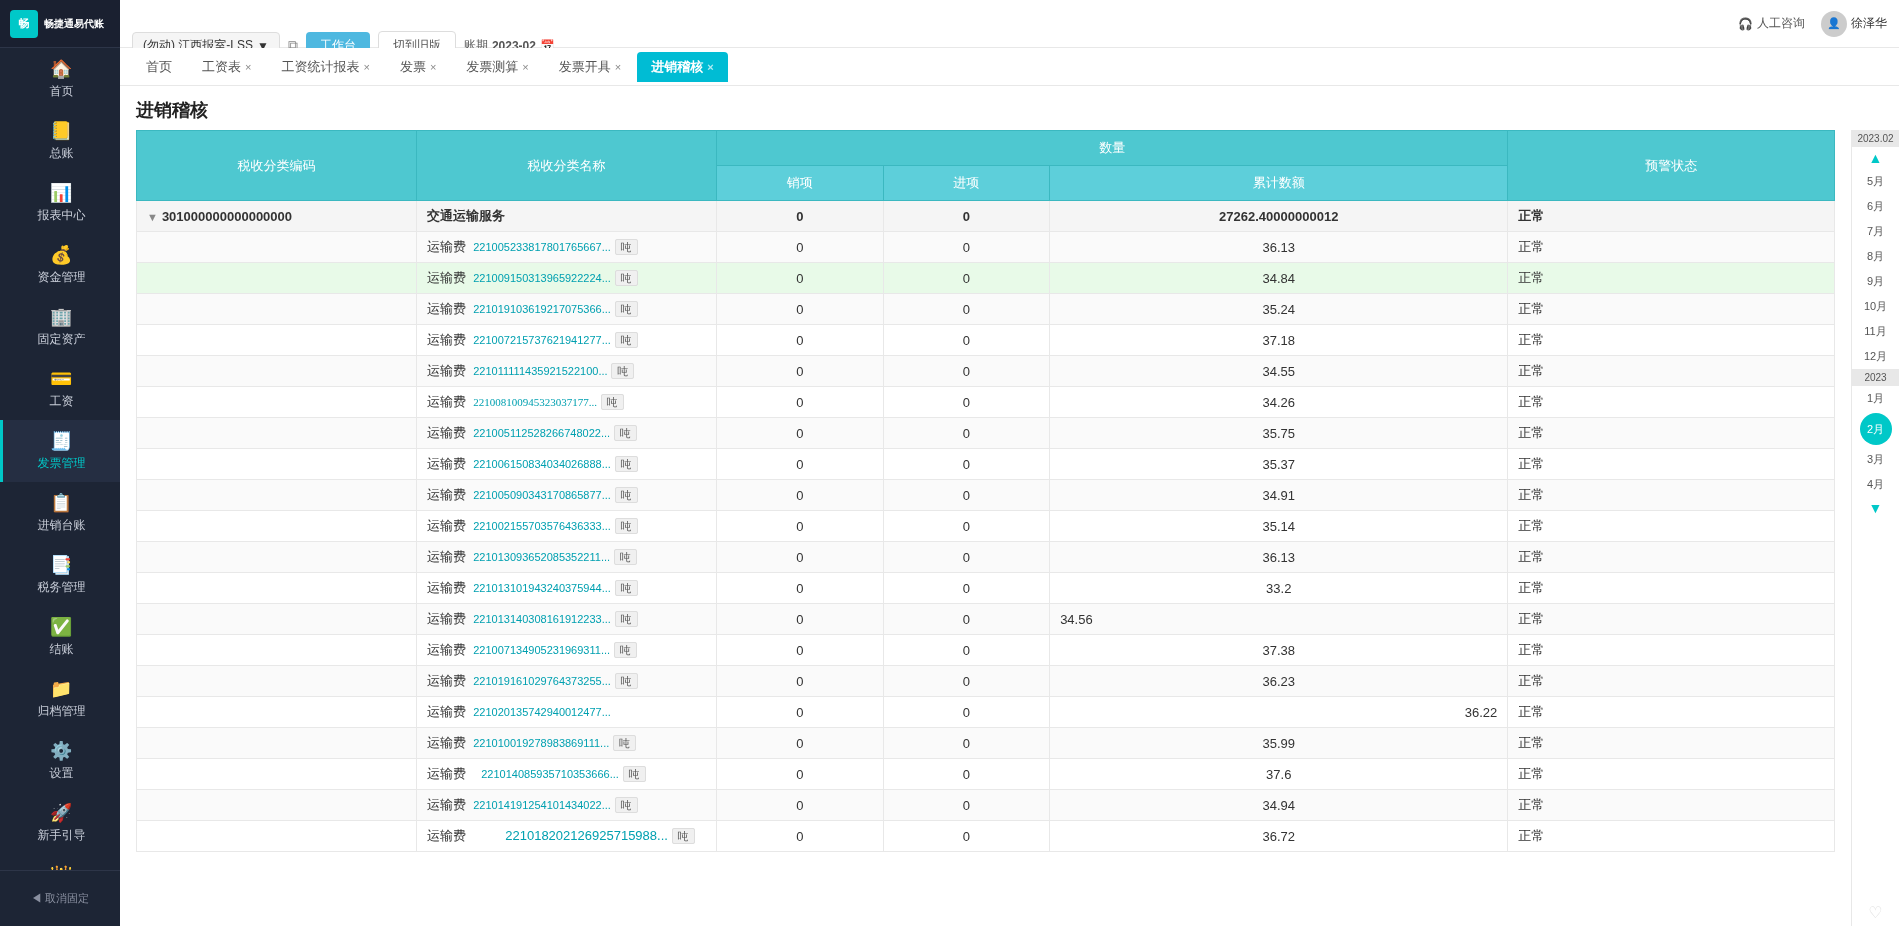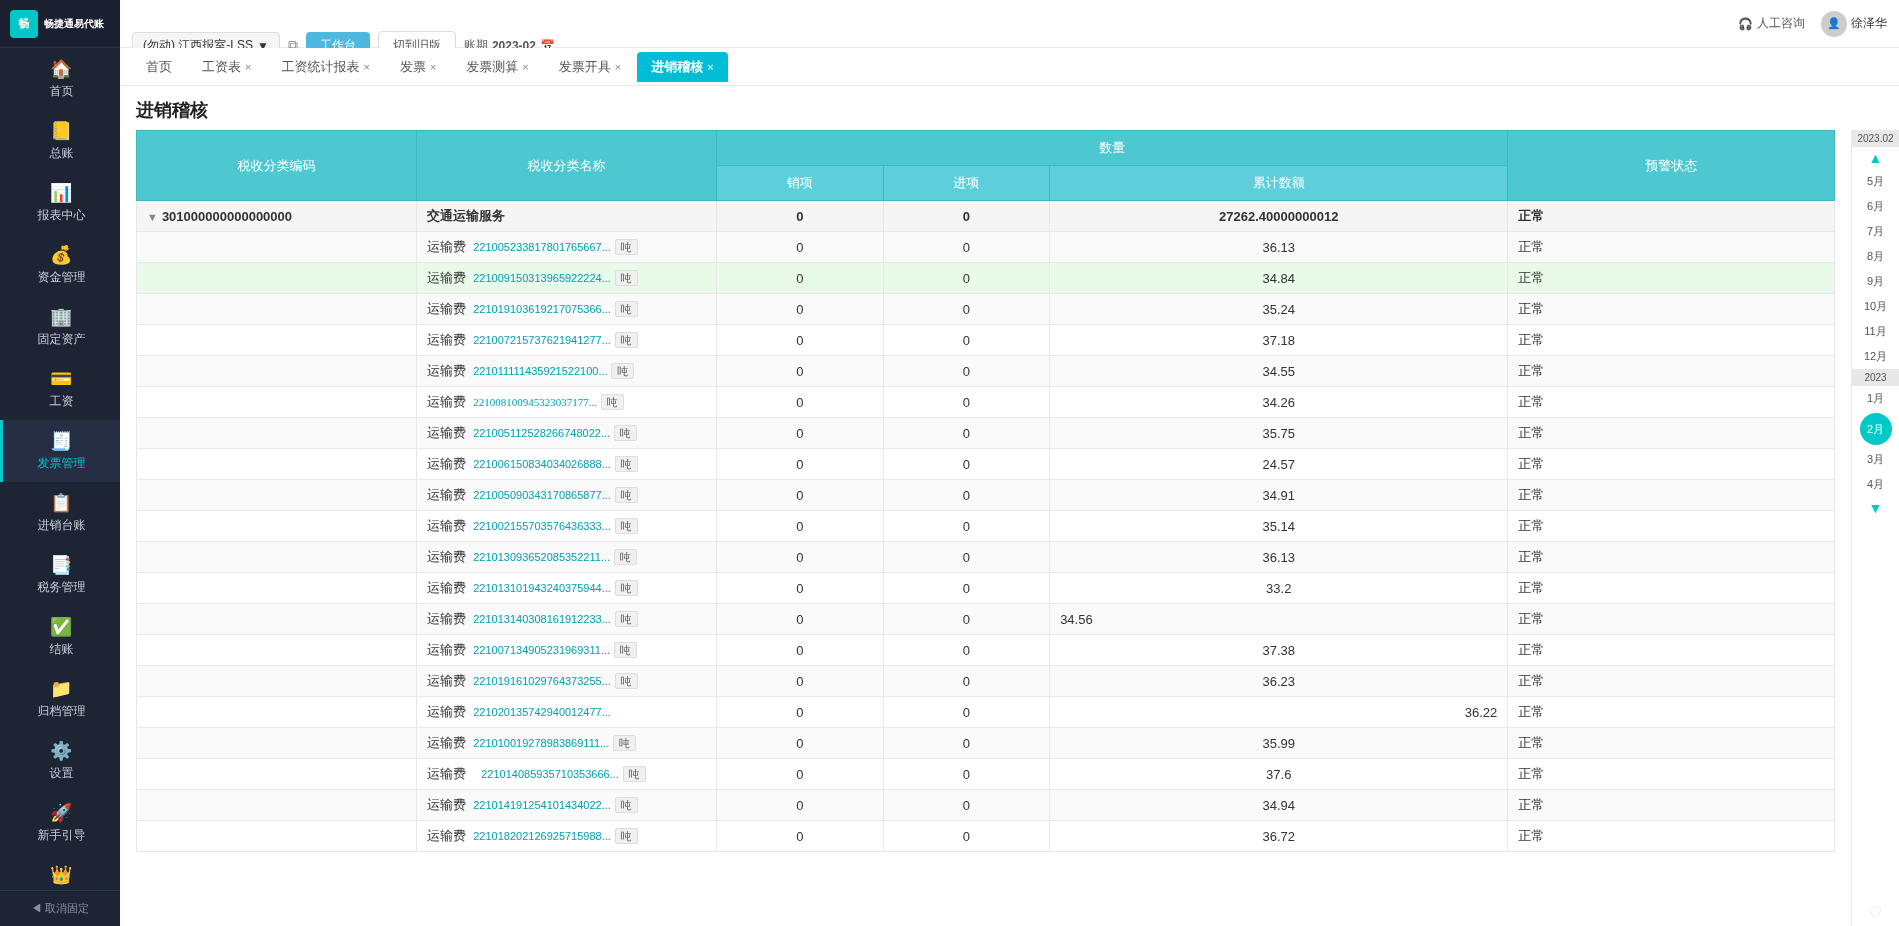--- a/index.html
+++ b/index.html
@@ -41,21 +41,21 @@
       align-items: center;
       padding: 10px 0;
       cursor: pointer;
       color: #c8cdd8;
       font-size: 12px;
       border-left: 3px solid transparent;
     }
     .sidebar-item.active { background: #252e42; color: #00c8c8; border-left-color: #00c8c8; }
     .sidebar-item-icon { font-size: 18px; margin-bottom: 3px; }
     .sidebar-bottom {
-      padding: 10px;
+      padding: 20px;
       color: #8a90a0;
       font-size: 11px;
       text-align: center;
       cursor: pointer;
       border-top: 1px solid #2d3548;
     }
 
     
     .main-container {
       flex: 1;
@@ -570,21 +570,21 @@
                   <td style="text-align: center;">0</td>
                   <td style="text-align: center;">0</td>
                   <td style="text-align: center;">35.75</td>
                   <td class="status-normal">正常</td>
                 </tr>
                 <tr>
                   <td style="padding-left: 30px;"></td>
                   <td><span>运输费</span><span>&nbsp;&nbsp;</span><span style="color: rgb(0, 160, 176); font-size: 11px; cursor: pointer;">221006150834034026888...</span><span>&nbsp;</span><span class="badge-elm">吨</span></td>
                   <td style="text-align: center;">0</td>
                   <td style="text-align: center;">0</td>
-                  <td style="text-align: center;">24.57</td>
+                  <td style="text-align: center;">35.37</td>
                   <td class="status-normal">正常</td>
                 </tr>
                 <tr>
                   <td style="padding-left: 30px;"></td>
                   <td><span>运输费</span><span>&nbsp;&nbsp;</span><span style="color: rgb(0, 160, 176); font-size: 11px; cursor: pointer;">221005090343170865877...</span><span>&nbsp;</span><span class="badge-elm">吨</span></td>
                   <td style="text-align: center;">0</td>
                   <td style="text-align: center;">0</td>
                   <td style="text-align: center;">34.91</td>
                   <td class="status-normal">正常</td>
                 </tr>
@@ -663,21 +663,21 @@
                 <tr>
                   <td style="padding-left: 30px;"></td>
                   <td><span>运输费</span><span>&nbsp;&nbsp;</span><span style="color: rgb(0, 160, 176); font-size: 11px; cursor: pointer;">221014191254101434022...</span><span>&nbsp;</span><span class="badge-elm">吨</span></td>
                   <td style="text-align: center;">0</td>
                   <td style="text-align: center;">0</td>
                   <td style="text-align: center;">34.94</td>
                   <td class="status-normal">正常</td>
                 </tr>
                 <tr>
                   <td style="padding-left: 30px;"></td>
-                  <td><span>运输费</span><span>&nbsp;&nbsp;</span><span style="color: rgb(0, 160, 176); font-size: 11px; cursor: pointer;">221018202126925715988...</span><span>&nbsp;</span><span class="badge-elm">吨</span></td>
+                  <td><span>运输费</span><span>&nbsp;&nbsp;</span><span style="color: rgb(0, 160, 176); font-size: 13px; cursor: pointer; margin-left: 32px;">221018202126925715988...</span><span>&nbsp;</span><span class="badge-elm">吨</span></td>
                   <td style="text-align: center;">0</td>
                   <td style="text-align: center;">0</td>
                   <td style="text-align: center;">36.72</td>
                   <td class="status-normal">正常</td>
                 </tr>
               </tbody>
           </table>
         </div>
 
         <div class="calendar-panel">

